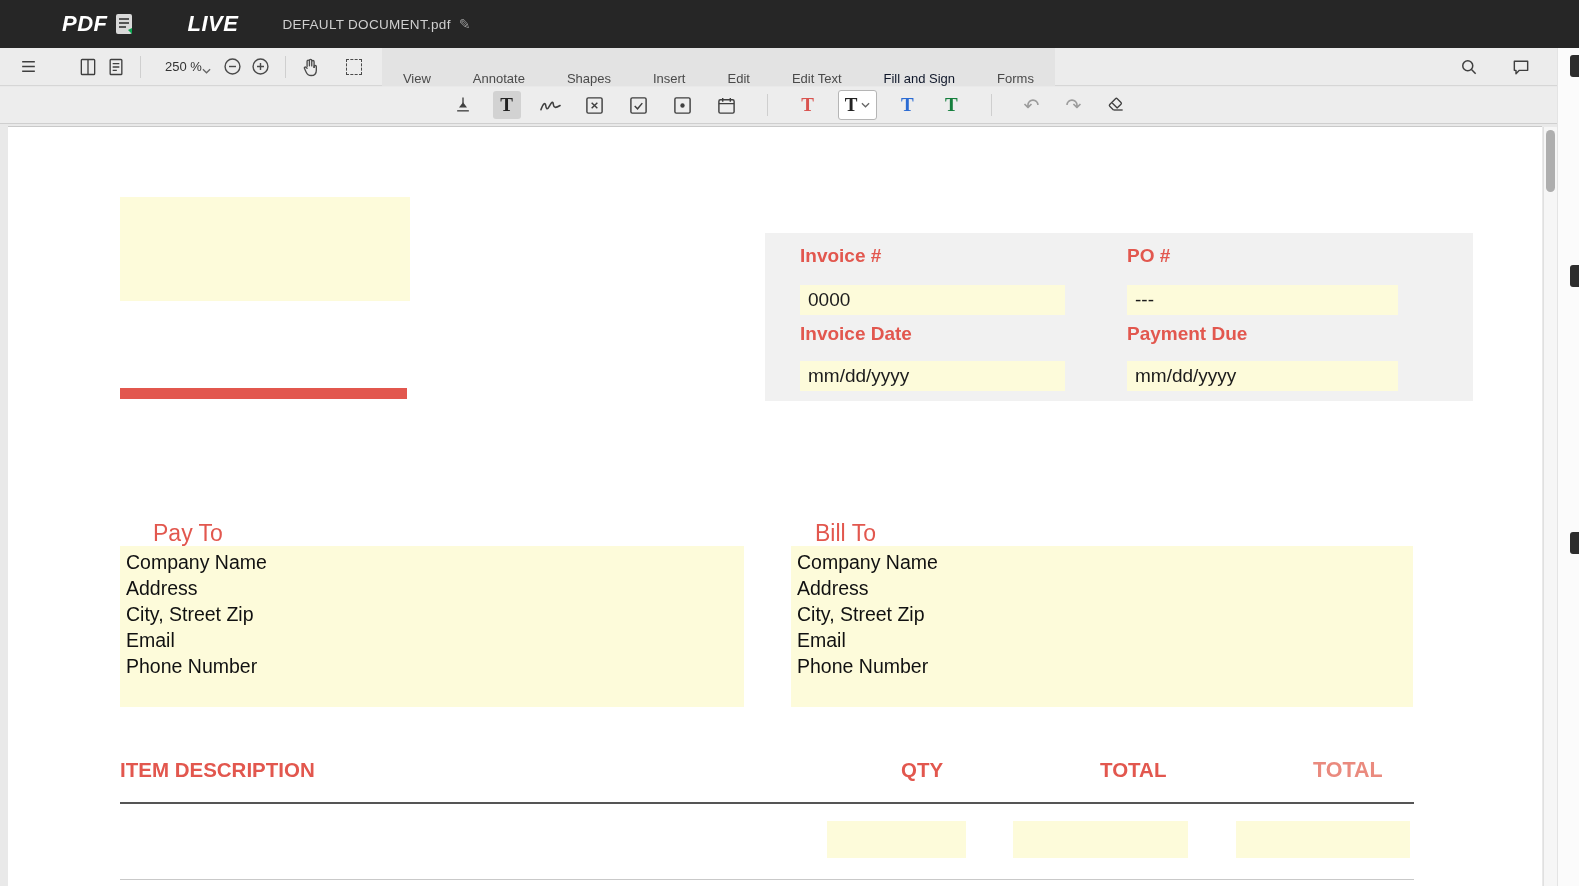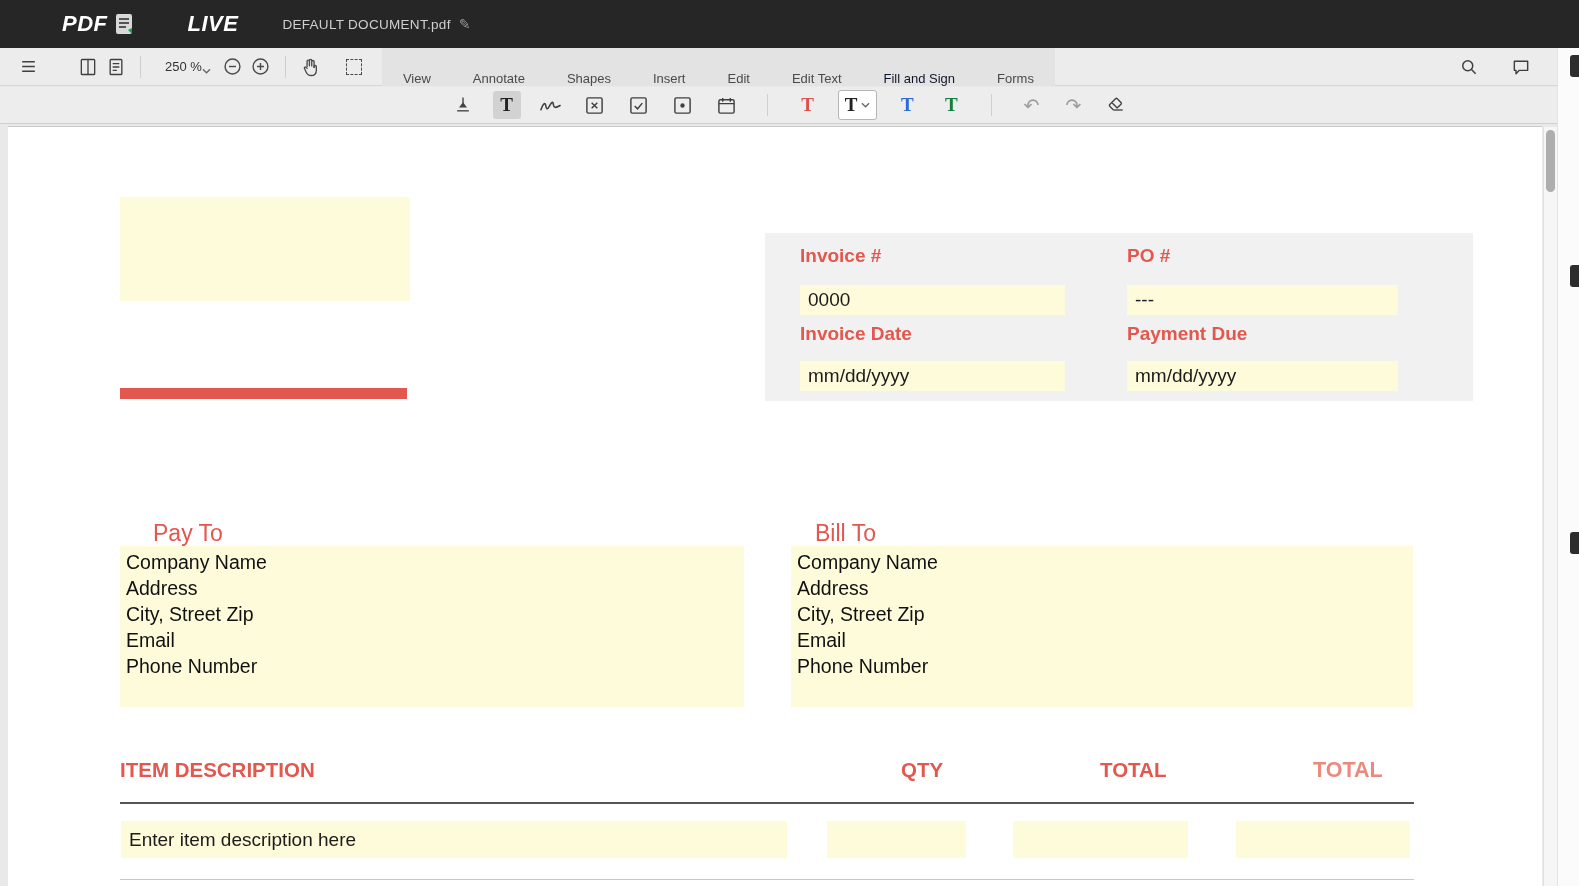--- a/index.html
+++ b/index.html
@@ -272,21 +272,20 @@
       <span class="party-line">Email</span>
       <span class="party-line">Phone Number</span>
     </div>
 
     <div class="tbl-head" style="left:112px;">ITEM DESCRIPTION</div>
     <div class="tbl-head" style="left:893px;">QTY</div>
     <div class="tbl-head" style="left:1092px;">TOTAL</div>
     <div class="tbl-head tbl-head-total" style="left:1305px;">TOTAL</div>
     <div class="tbl-line"></div>
 
-    <div class="yellow-input row-input" style="left:113px; width:666px;">Enter item description here</div>
     <div class="yellow-input row-input" style="left:819px; width:139px;"></div>
     <div class="yellow-input row-input" style="left:1005px; width:175px;"></div>
     <div class="yellow-input row-input" style="left:1228px; width:174px;"></div>
     <div class="tbl-line2"></div>
   </div>
 
   <div class="right-strip">
     <div class="edge-tab" style="top:7px;"></div>
     <div class="edge-tab" style="top:217px;"></div>
     <div class="edge-tab" style="top:484px;"></div>

